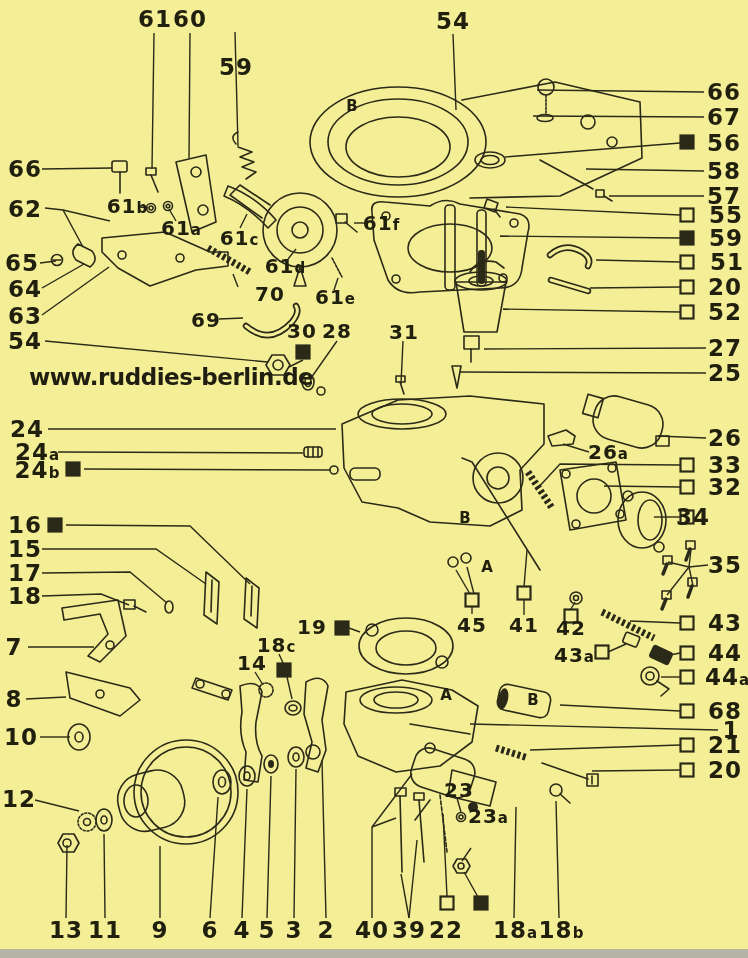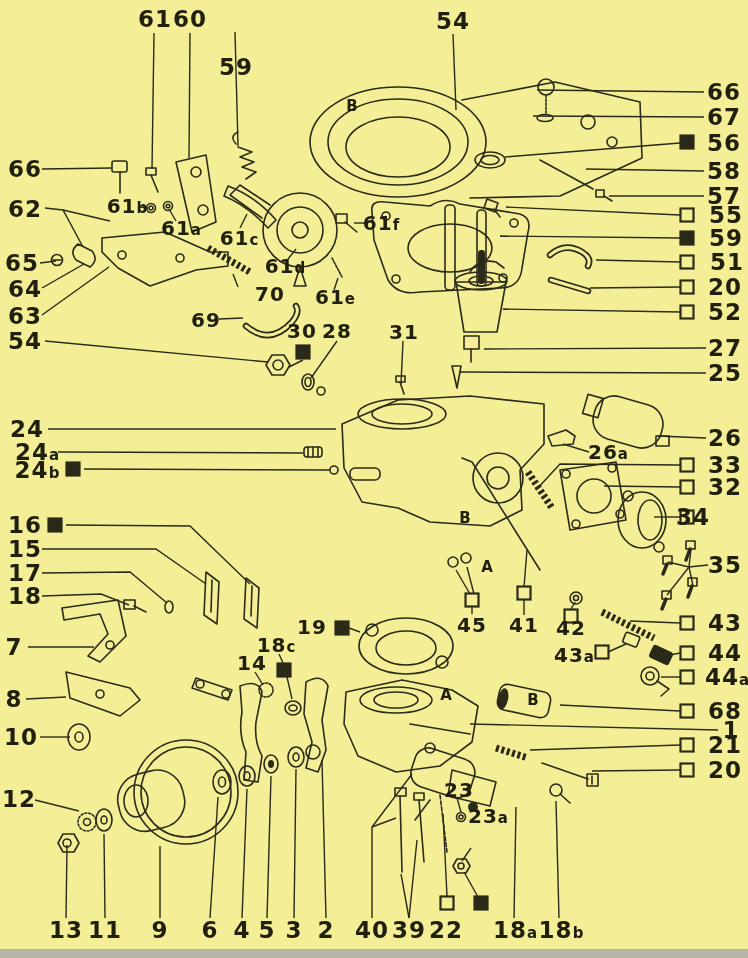--- a/index.html
+++ b/index.html
@@ -392,20 +392,21 @@
       </g>
     <g id="letters">
         <text x="352" y="111" text-anchor="middle" font-family="&quot;DejaVu Sans&quot;,&quot;Liberation Sans&quot;,sans-serif" font-size="15" font-weight="bold" fill="#21200f">B</text>
         <text x="465" y="523" text-anchor="middle" font-family="&quot;DejaVu Sans&quot;,&quot;Liberation Sans&quot;,sans-serif" font-size="15" font-weight="bold" fill="#21200f">B</text>
         <text x="487" y="572" text-anchor="middle" font-family="&quot;DejaVu Sans&quot;,&quot;Liberation Sans&quot;,sans-serif" font-size="15" font-weight="bold" fill="#21200f">A</text>
         <text x="446" y="700" text-anchor="middle" font-family="&quot;DejaVu Sans&quot;,&quot;Liberation Sans&quot;,sans-serif" font-size="15" font-weight="bold" fill="#21200f">A</text>
         <text x="533" y="705" text-anchor="middle" font-family="&quot;DejaVu Sans&quot;,&quot;Liberation Sans&quot;,sans-serif" font-size="15" font-weight="bold" fill="#21200f">B</text>
       </g>
   </svg>
 
+  <div id="watermark" style="left: 29px; top: 366px; color: rgb(31, 30, 16);">www.ruddies-berlin.de</div>
   <div id="labels">
       <div class="part-label" style="left: 155px; top: 19px;"><span>61</span></div>
       <div class="part-label" style="left: 190px; top: 19px;"><span>60</span></div>
       <div class="part-label" style="left: 236px; top: 19px; margin-top: 48px;"><span>59</span></div>
       <div class="part-label" style="left: 453px; top: 21px;"><span>54</span></div>
       <div class="part-label" style="left: 25px; top: 169px;"><span>66</span></div>
       <div class="part-label" style="left: 25px; top: 209px;"><span>62</span></div>
       <div class="part-label" style="left: 22px; top: 263px;"><span>65</span></div>
       <div class="part-label" style="left: 25px; top: 289px;"><span>64</span></div>
       <div class="part-label" style="left: 25px; top: 316px;"><span>63</span></div>

